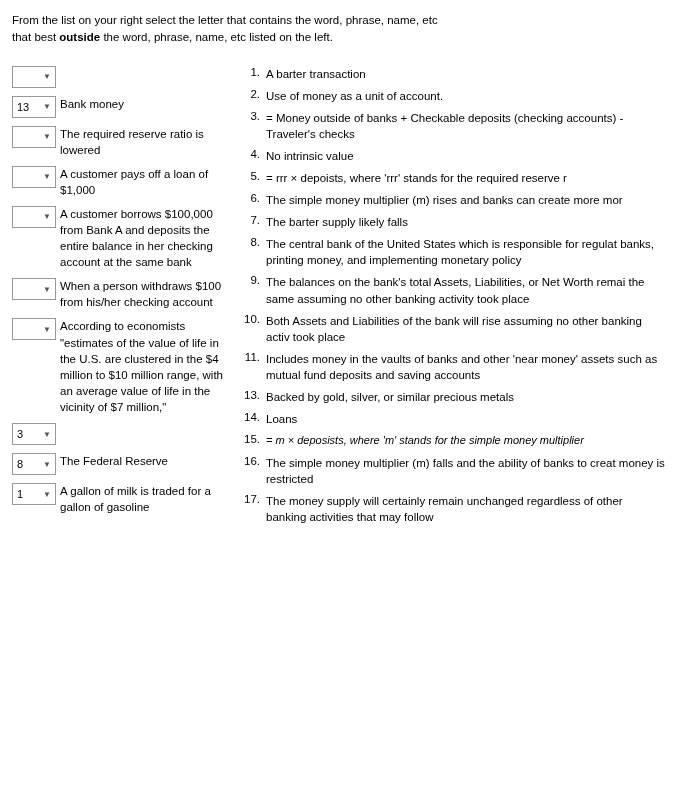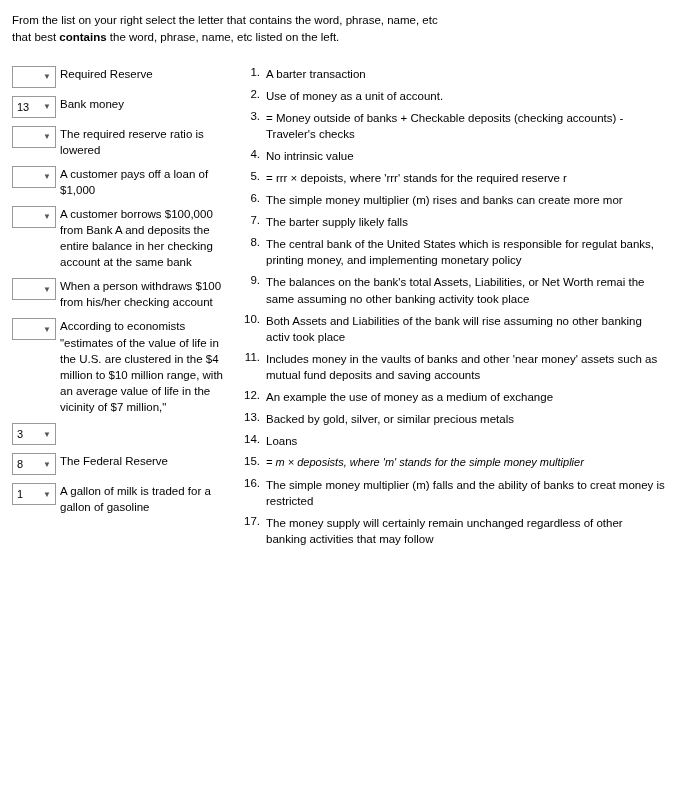--- a/index.html
+++ b/index.html
@@ -80,31 +80,30 @@
     .item-text.small-italic {
       font-size: 11px;
       font-style: italic;
     }
   </style>
 </head>
 <body>
 
 <p class="instructions">
   <span>From the list on your right select the letter that contains the word, phrase, name, etc</span><br>
-  <span>that best <strong>contains</strong><span> the word, phrase, name, etc listed on the left.</span></span>
+  <span>that best <strong>outside</strong><span> the word, phrase, name, etc listed on the left.</span></span>
 </p>
 
 <div class="main-layout">
   <div class="left-panel" id="left-panel">
   <div class="left-item">
         <div class="dropdown-box">
           <span></span>
           <span class="arrow">▼</span>
         </div>
-        <div class="left-text">Required Reserve</div>
       </div>
       <div class="left-item">
         <div class="dropdown-box">
           <span>13</span>
           <span class="arrow">▼</span>
         </div>
         <div class="left-text">Bank money</div>
       </div>
       <div class="left-item">
         <div class="dropdown-box">
@@ -201,24 +200,20 @@
       </div>
       <div class="right-item">
         <span class="item-number">10.</span>
         <span class="item-text">Both Assets and Liabilities of the bank will rise assuming no other banking activ took place</span>
       </div>
       <div class="right-item">
         <span class="item-number">11.</span>
         <span class="item-text">Includes money in the vaults of banks and other 'near money' assets such as mutual fund deposits and saving accounts</span>
       </div>
       <div class="right-item">
-        <span class="item-number">12.</span>
-        <span class="item-text">An example the use of money as a medium of exchange</span>
-      </div>
-      <div class="right-item">
         <span class="item-number">13.</span>
         <span class="item-text">Backed by gold, silver, or similar precious metals</span>
       </div>
       <div class="right-item">
         <span class="item-number">14.</span>
         <span class="item-text">Loans</span>
       </div>
       <div class="right-item">
         <span class="item-number">15.</span>
         <span class="item-text small-italic">= m × deposists, where 'm' stands for the simple money multiplier</span>

